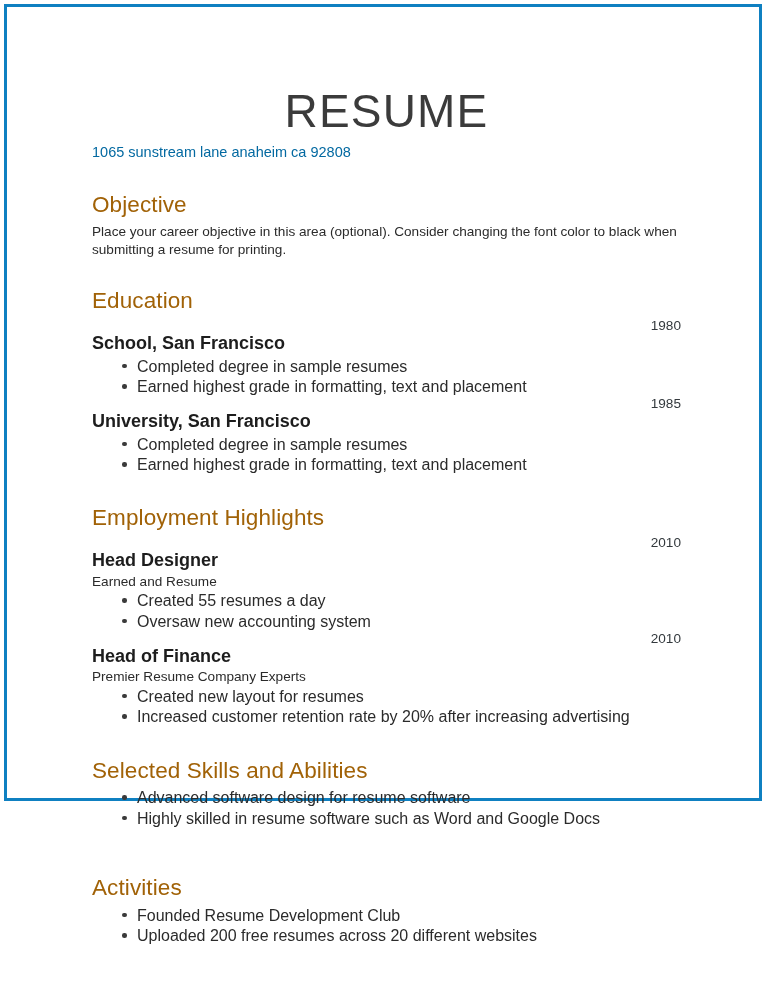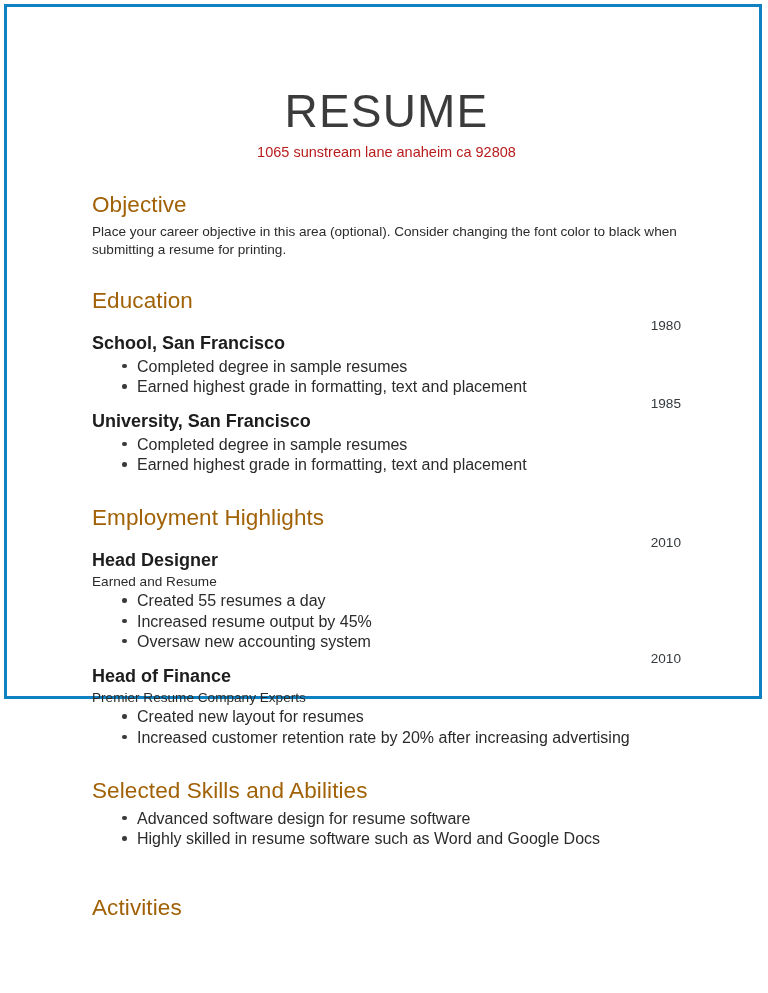--- a/index.html
+++ b/index.html
@@ -14,21 +14,21 @@
     font-family: "Liberation Sans", sans-serif;
     overflow: hidden;
   }
 
   
   .page-frame {
     position: absolute;
     left: 4px;
     top: 4px;
     width: 758px;
-    height: 695px;
+    height: 797px;
     border: 3px solid #0f80c1;
     background: #ffffff;
     box-sizing: border-box;
   }
 
   .page-inner {
     position: absolute;
     left: 0;
     top: 0;
     right: 0;
@@ -41,24 +41,24 @@
   .doc-title {
     text-align: center;
     font-size: 46px;
     font-weight: 300;
     letter-spacing: 1.2px;
     color: #3b3b3b;
     line-height: 1.05;
     margin: 0;
   }
   .doc-address {
-    text-align: center;
+    text-align: left;
     font-size: 14.5px;
     font-weight: 400;
-    color: #b91c1c;
+    color: #0369a1;
     margin: 9px 0 8px 0;
     line-height: 1.2;
   }
 
   
   .section {
     margin-top: 22px;
   }
   .section-title {
     font-size: 22.5px;
@@ -182,21 +182,20 @@
     <div class="section gap-lg">
       <div class="section-title">Employment Highlights</div>
       <div class="section-body">
 
         <div class="entry gap-md">
           <div class="entry-year">2010</div>
           <div class="entry-heading">Head Designer</div>
           <div class="entry-sub">Earned and Resume</div>
           <ul class="bullets">
             <li>Created 55 resumes a day</li>
-            <li>Increased resume output by 45%</li>
             <li>Oversaw new accounting system</li>
           </ul>
         </div>
 
         <div class="entry">
           <div class="entry-year">2010</div>
           <div class="entry-heading">Head of Finance</div>
           <div class="entry-sub">Premier Resume Company Experts</div>
           <ul class="bullets">
             <li>Created new layout for resumes</li>
@@ -212,16 +211,22 @@
       <div class="section-body">
         <ul class="bullets">
           <li>Advanced software design for resume software</li>
           <li>Highly skilled in resume software such as Word and Google Docs</li>
         </ul>
       </div>
     </div>
 
     <div class="section gap-xl">
       <div class="section-title">Activities</div>
+      <div class="section-body">
+        <ul class="bullets">
+          <li>Founded Resume Development Club</li>
+          <li>Uploaded 200 free resumes across 20 different websites</li>
+        </ul>
+      </div>
     </div>
 
   </div>
 </div>
 
 </body></html>

